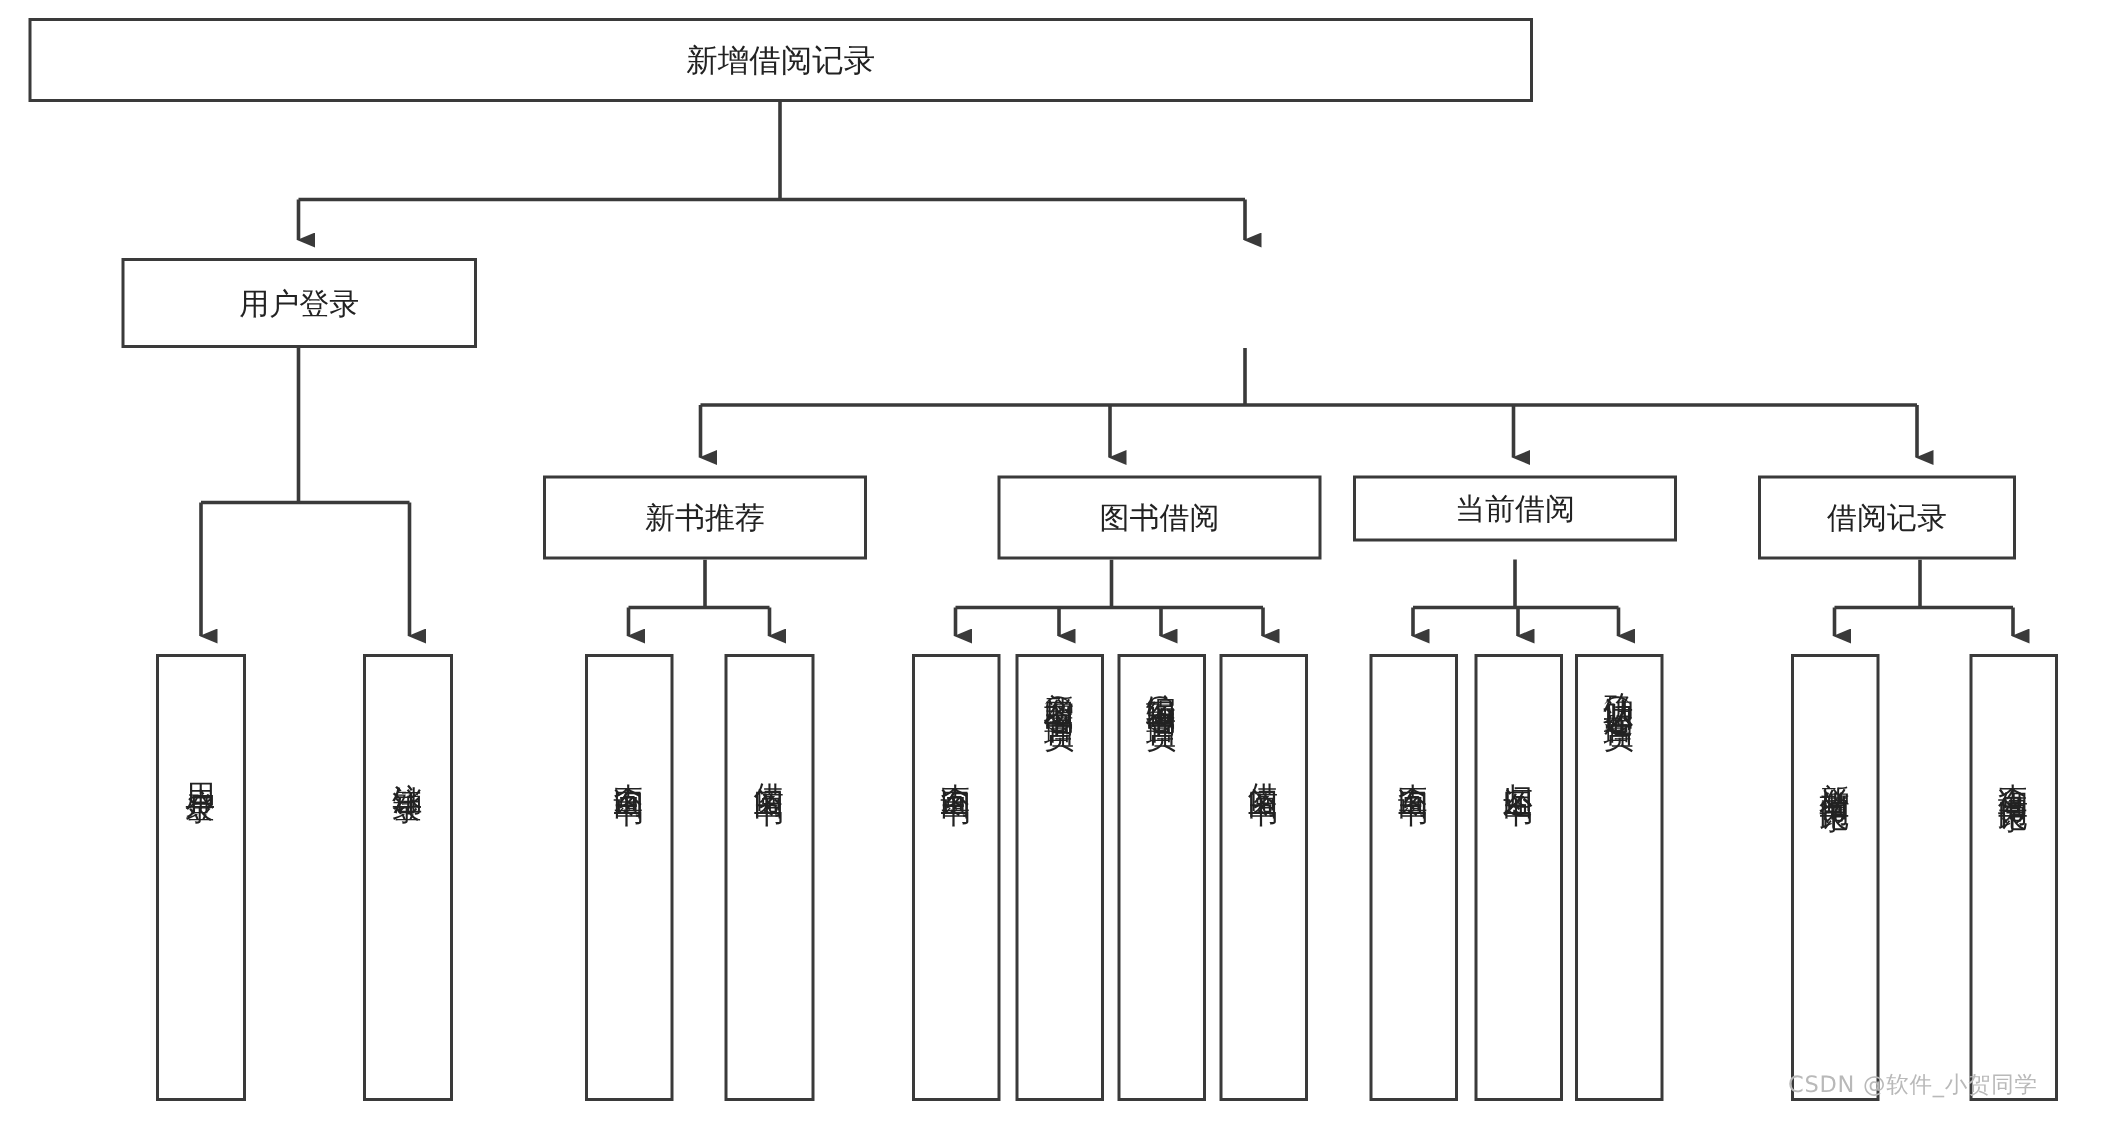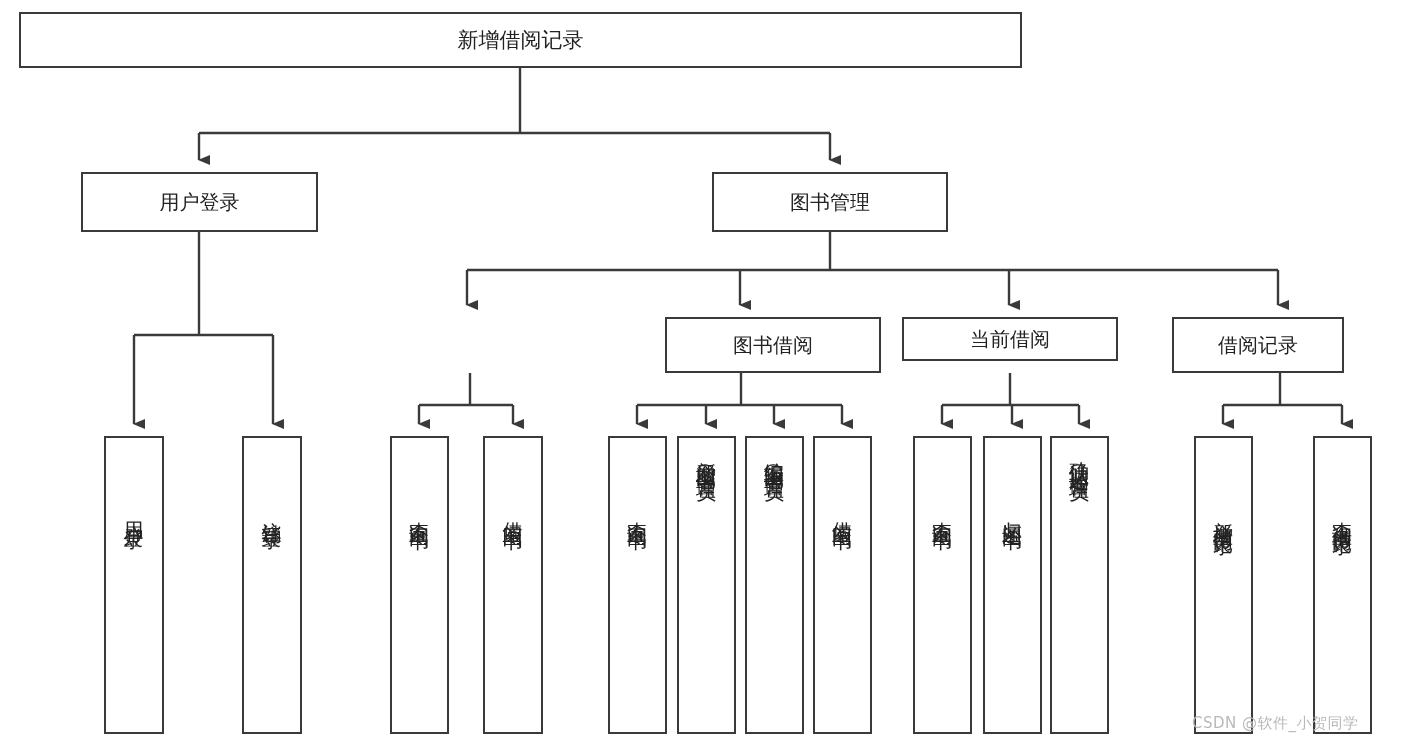--- a/index.html
+++ b/index.html
@@ -122,22 +122,22 @@
       <path d="M1280,373 L1280,405"></path>
       <path d="M1223,405 L1342,405"></path>
       <path d="M1223,405 L1223,424" marker-end="url(#arw)"></path>
       <path d="M1342,405 L1342,424" marker-end="url(#arw)"></path>
     </g>
   </svg>
 
   <div class="node root" style="left:19px; top:12px; width:1003px; height:56px;">新增借阅记录</div>
 
   <div class="node lvl1" style="left:81px; top:172px; width:237px; height:60px;">用户登录</div>
-  <div class="node lvl1" style="left:712px; top:172px; width:236px; height:60px;">图书管理</div>
 
+  <div class="node lvl2" style="left:362px; top:317px; width:216px; height:56px;">新书推荐</div>
   <div class="node lvl2" style="left:633px; top:317px; width:216px; height:56px;margin-left:32px;">图书借阅</div>
   <div class="node lvl2" style="left:902px; top:317px; width:216px; height:44px;">当前借阅</div>
   <div class="node lvl2" style="left:1172px; top:317px; width:172px; height:56px;">借阅记录</div>
 
   <div class="node leaf leaf-mid" style="left:104px; top:436px; width:60px; height:298px;">
     <span class="vtext">用户登录</span>
   </div>
   <div class="node leaf leaf-mid" style="left:242px; top:436px; width:60px; height:298px;">
     <span class="vtext">注销登录</span>
   </div>

